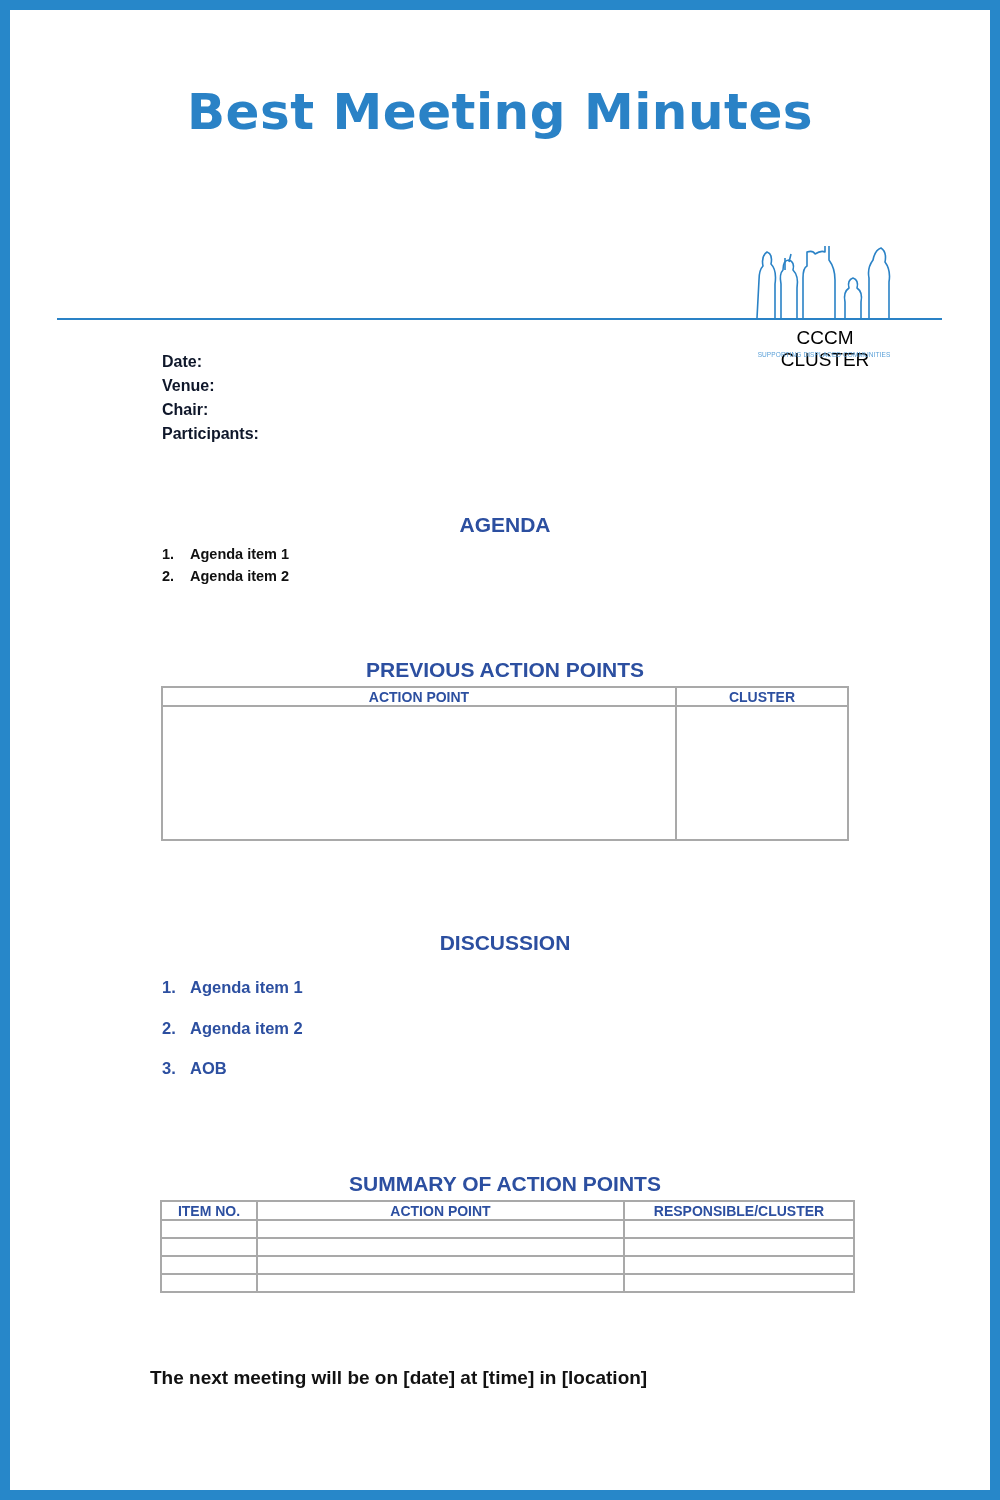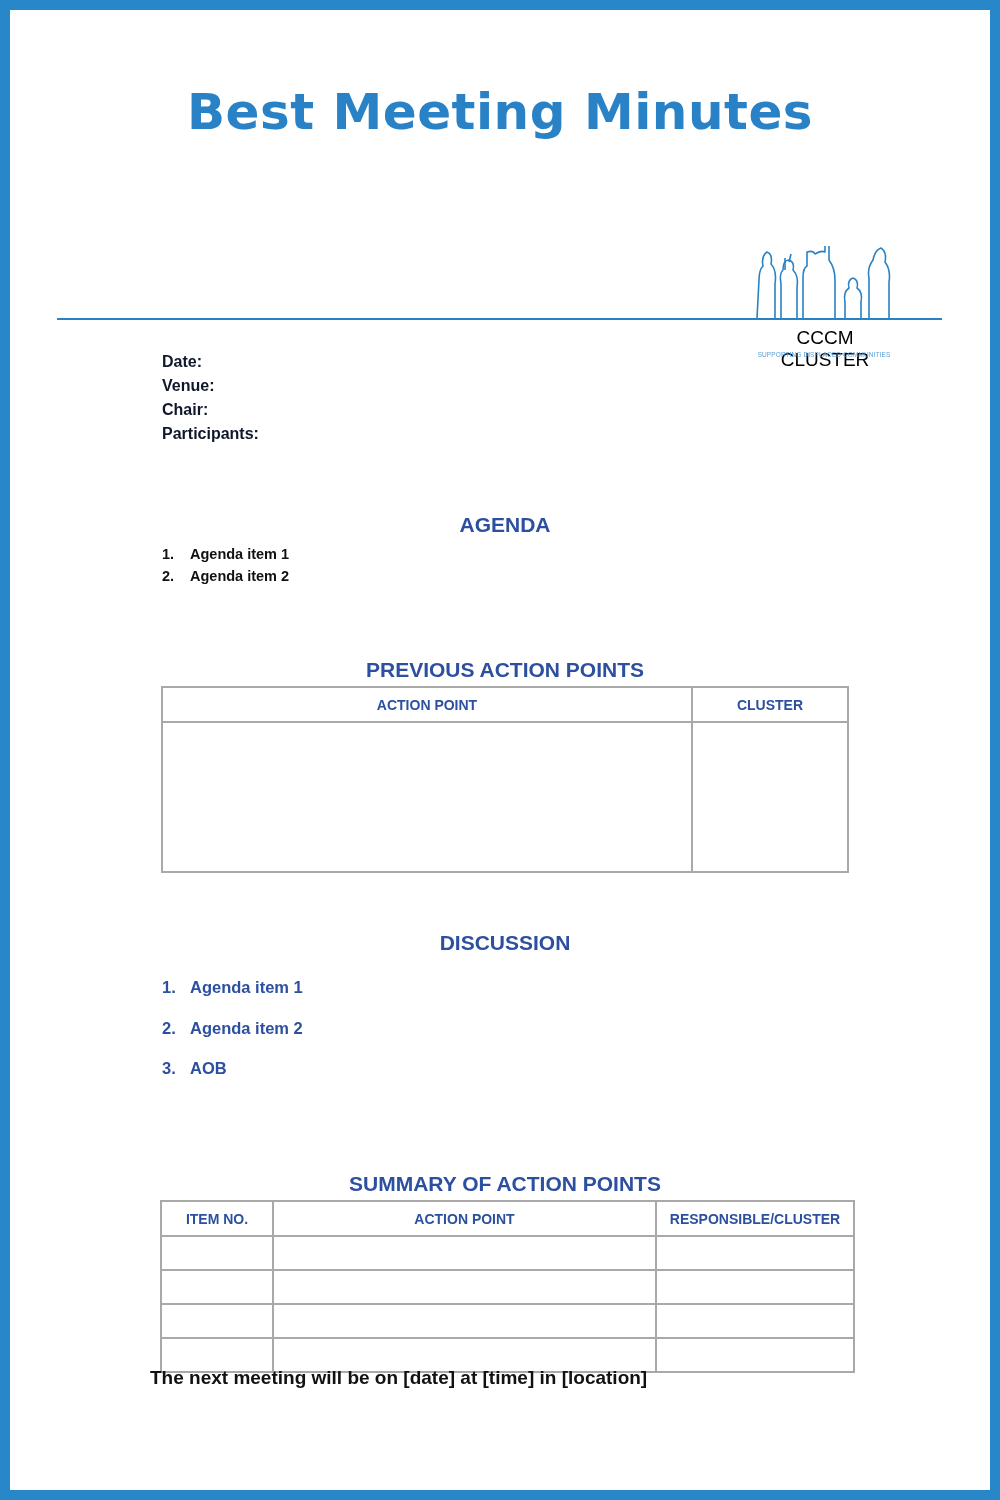--- a/index.html
+++ b/index.html
@@ -10,21 +10,21 @@
   .logo { position:absolute; left:745px; top:240px; width:160px; height:125px; }
   .logo-name { position:absolute; left:750px; top:327px; width:150px; text-align:center; color:#000000; font-size:19px; letter-spacing:0px; font-family:"Liberation Sans", sans-serif; }
   .logo-tag { position:absolute; left:748px; top:351px; width:152px; text-align:center; color:#5aa0d8; font-size:6.5px; letter-spacing:0.1px; }
   .meta { position:absolute; left:162px; top:350px; color:#0f172a; font-weight:bold; font-size:16px; line-height:24px; }
   .sec-head { position:absolute; left:0; width:1010px; text-align:center; color:#2c4fa0; font-weight:bold; font-size:21px; }
   .agenda { position:absolute; left:162px; top:543px; color:#111; font-size:14.5px; line-height:22px; font-weight:bold; }
   .agenda .num, .disc .num { display:inline-block; width:28px; }
   .disc { position:absolute; left:162px; top:978px; color:#2c4fa0; font-size:16.5px; font-weight:bold; }
   .disc div { height:40.5px; }
   table { position:absolute; border-collapse:collapse; }
-  td, th { border:2px solid #a9a9a9; padding:8px; }
+  td, th { border:2px solid #a9a9a9; padding:0; }
   th { color:#2c4fa0; font-size:14px; font-weight:bold; text-align:center; height:17px; }
   .prev { left:161px; top:686px; width:688px; }
   .prev .body td { height:132px; }
   .summ { left:160px; top:1200px; width:695px; }
   .summ td { height:16px; }
   .next { position:absolute; left:150px; top:1367px; color:#111; font-size:19px; font-weight:bold; }
 </style>
 </head>
 <body>
 

